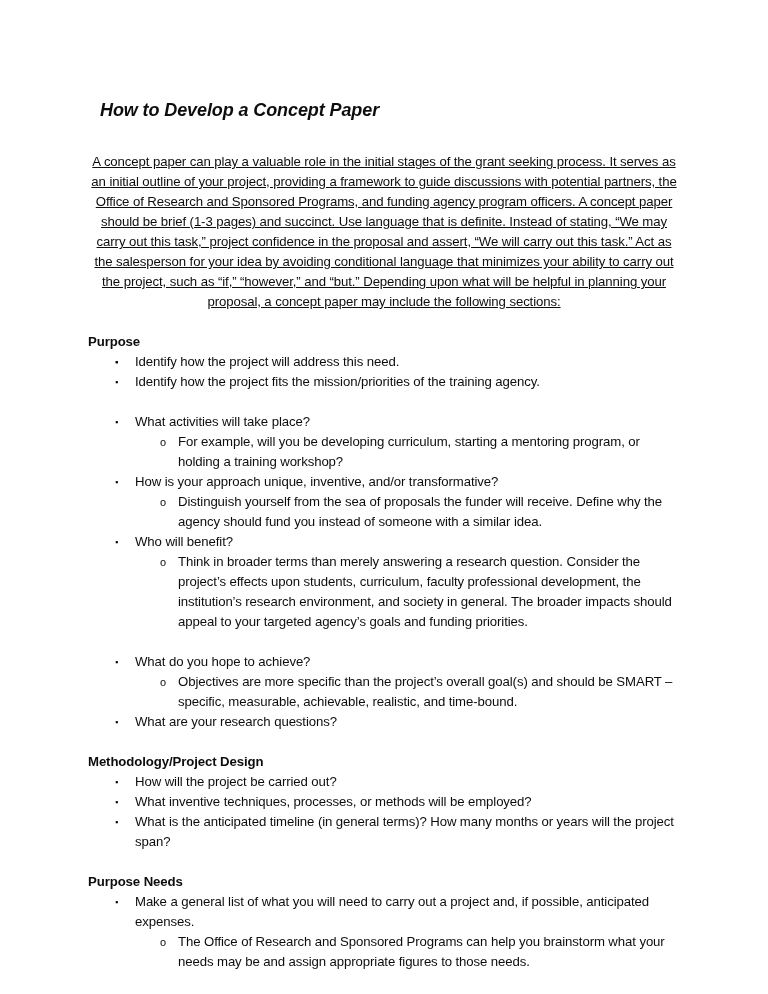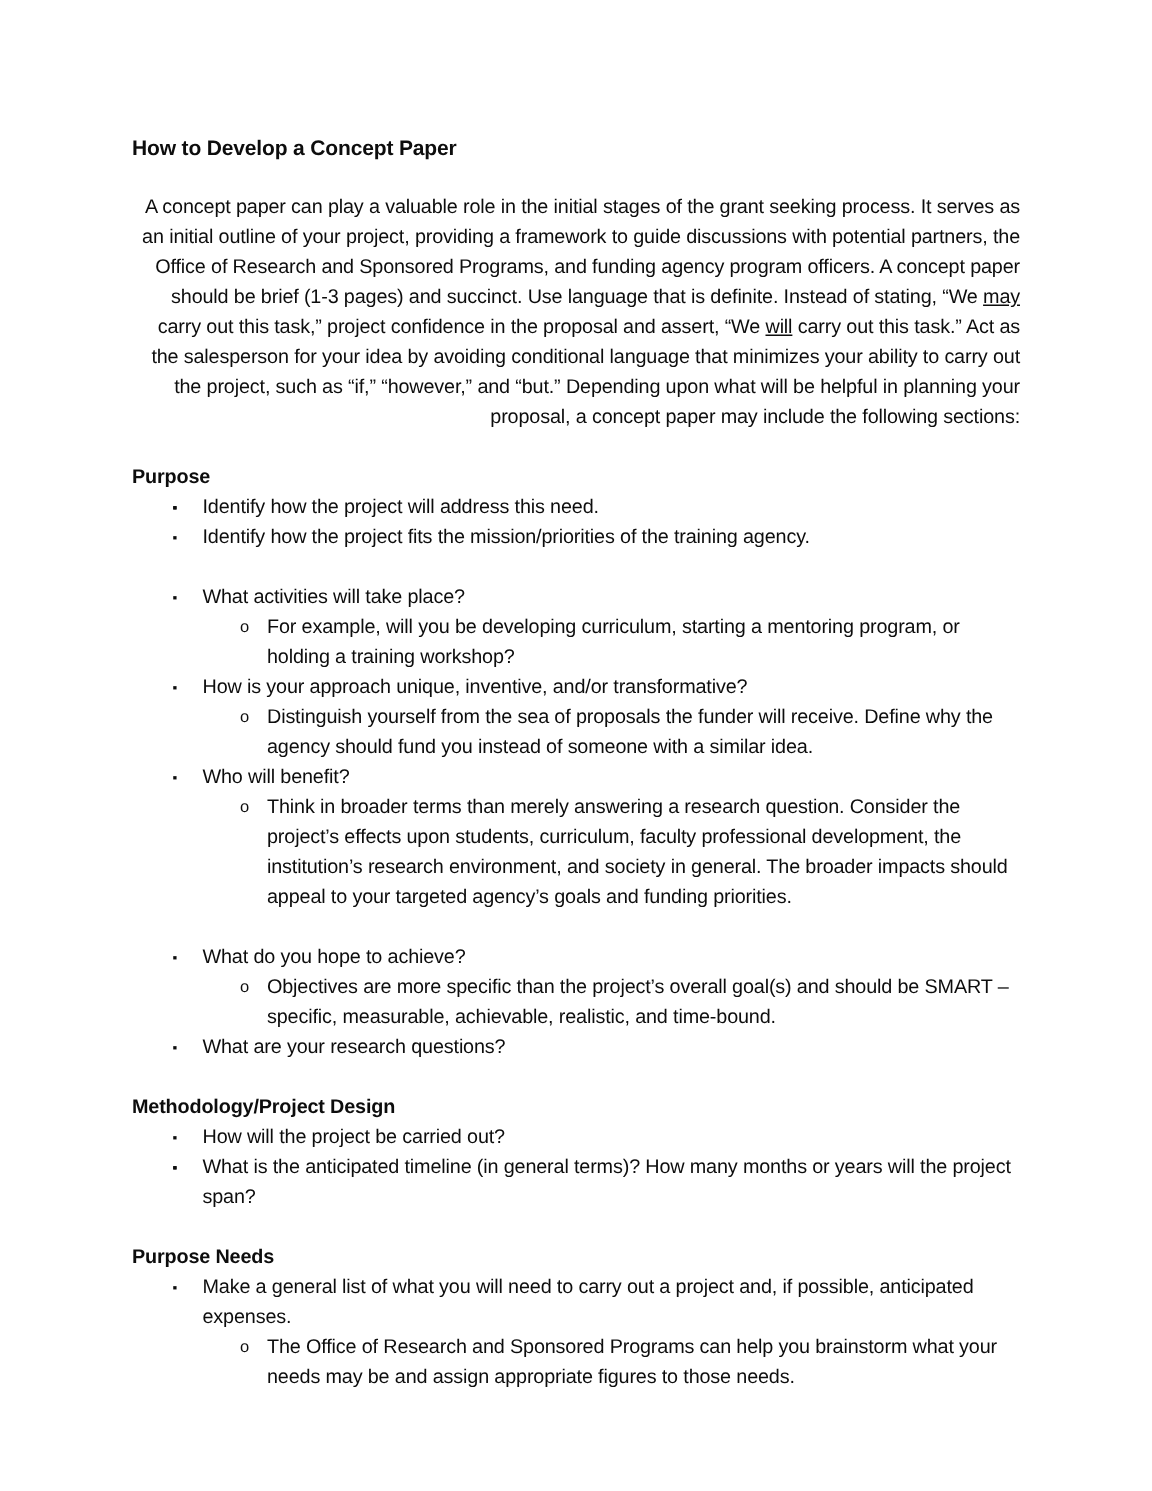--- a/index.html
+++ b/index.html
@@ -21,32 +21,34 @@
     background: #ffffff;
     box-sizing: border-box;
   }
   .doc-body {
     position: absolute;
     left: 88px;
     top: 88px;
     width: 592px;
   }
   .doc-title {
-    font-size: 14px;
+    font-size: 18px;
     font-weight: bold;
     line-height: 20px;
-    margin: 0;
+    margin: 12px;
     letter-spacing: -0.1px;
+    font-style: italic;
   }
   .para {
     font-size: 13.2px;
     line-height: 20px;
     margin: 0;
-    text-align: right;
+    text-align: center;
     letter-spacing: -0.1px;
+    text-decoration: underline;
   }
   .gap-title { height: 20px; }
   .gap-section { height: 20px; }
   .section-heading {
     font-size: 13.2px;
     font-weight: bold;
     line-height: 20px;
     margin: 0;
     letter-spacing: -0.1px;
   }
@@ -128,21 +130,21 @@
         <ul class="lvl1">
           <li class="bullet1"><span class="marker1">▪</span><span>What do you hope to achieve?</span><ul class="lvl2">
               <li class="bullet2"><span class="marker2">o</span><span>Objectives are more specific than the project’s overall goal(s) and should be SMART – specific, measurable, achievable, realistic, and time-bound.</span></li>
             </ul></li>
           <li class="bullet1"><span class="marker1">▪</span><span>What are your research questions?</span></li>
         </ul>
         <div class="gap-section"></div>
         <div class="section-heading">Methodology/Project Design</div>
         <ul class="lvl1">
           <li class="bullet1"><span class="marker1">▪</span><span>How will the project be carried out?</span></li>
-          <li class="bullet1"><span class="marker1">▪</span></li>
+          <li class="bullet1"><span class="marker1">▪</span><span>What inventive techniques, processes, or methods will be employed?</span></li>
           <li class="bullet1"><span class="marker1">▪</span><span>What is the anticipated timeline (in general terms)?  How many months or years will the project span?</span></li>
         </ul>
         <div class="gap-section"></div>
         <div class="section-heading">Purpose Needs</div>
         <ul class="lvl1">
           <li class="bullet1"><span class="marker1">▪</span><span>Make a general list of what you will need to carry out a project and, if possible, anticipated expenses.</span><ul class="lvl2">
               <li class="bullet2"><span class="marker2">o</span><span>The Office of Research and Sponsored Programs can help you brainstorm what your needs may be and assign appropriate figures to those needs.</span></li>
             </ul></li>
         </ul>
       </div>

